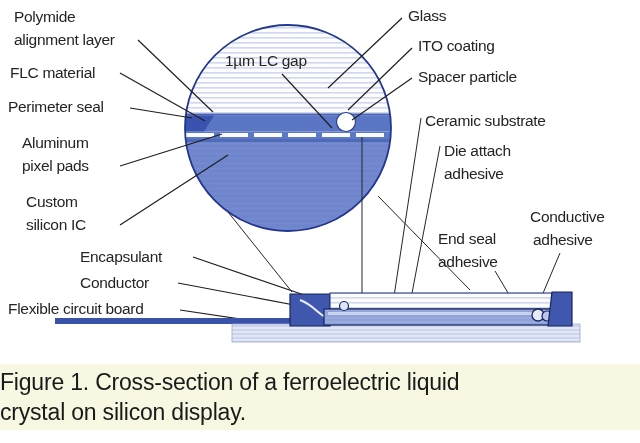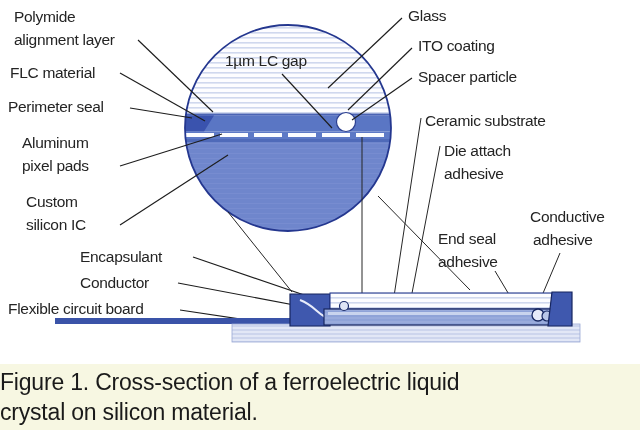--- a/index.html
+++ b/index.html
@@ -166,16 +166,16 @@
 
         <path d="M552 292 L572 292 L572 326 L548 326 Z" fill="#3f58ae" stroke="#16255f" stroke-width="1.2"></path>
 
       </g>
 
     </svg>
   </div>
 
   <div id="caption-area">
     <div class="caption-line">Figure 1. Cross-section of a ferroelectric liquid</div>
-    <div class="caption-line">crystal on silicon material.</div>
+    <div class="caption-line">crystal on silicon display.</div>
   </div>
 
 </div>
 
 </body></html>

